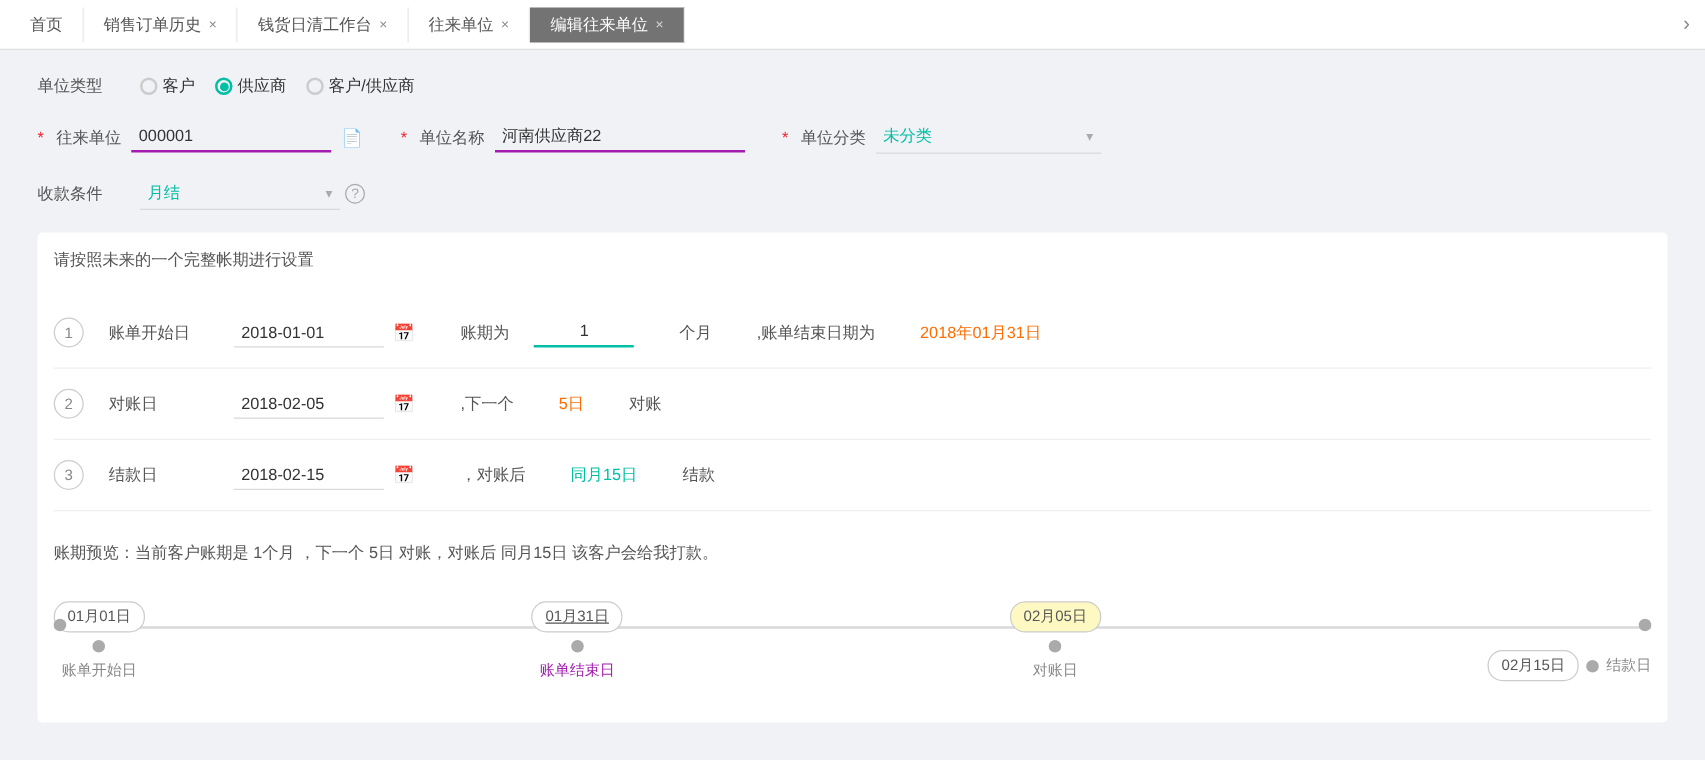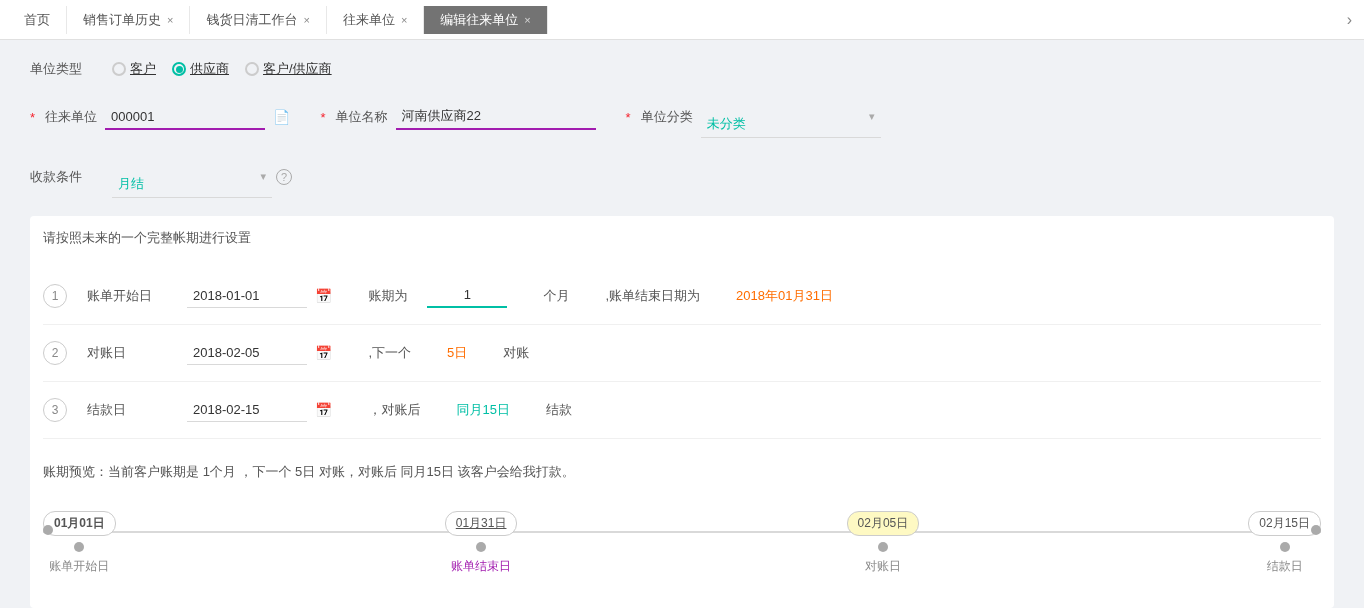--- a/index.html
+++ b/index.html
@@ -64,21 +64,20 @@
       white-space: nowrap;
     }
     .required-star {
       color: #f5222d;
       margin-right: 2px;
     }
     .radio-group {
       display: flex;
       align-items: center;
       gap: 16px;
-      text-decoration: underline;
     }
     .radio-item {
       display: flex;
       align-items: center;
       gap: 4px;
       cursor: pointer;
     }
     .radio-circle {
       width: 14px;
       height: 14px;
@@ -127,21 +126,20 @@
       gap: 4px;
       border-bottom: 1px solid #d9d9d9;
       padding: 4px 6px;
       min-width: 120px;
       cursor: pointer;
     }
     .select-value {
       color: #00bfa5;
       font-size: 13px;
       flex: 1;
-      margin-top: 15px;
     }
     .select-arrow {
       color: #aaa;
       font-size: 11px;
     }
 
     .help-icon {
       display: inline-flex;
       align-items: center;
       justify-content: center;
@@ -405,38 +403,38 @@
         <div class="timeline-line"></div>
         <div class="timeline-points">
 
           <div style="display:flex; align-items:center; position:absolute; left:0; top:14px; width:10px; height:10px; border-radius:50%; background:#aaa;"></div>
 
           <div style="display:flex; align-items:center; position:absolute; right:0; top:14px; width:10px; height:10px; border-radius:50%; background:#aaa;"></div>
 
           <div style="display:flex; width:100%; justify-content:space-between; align-items:flex-end; padding: 0 0 0 0;">
 
             <div style="display:flex;flex-direction:column;align-items:center;gap:6px;">
-              <div style="border:1px solid #ccc;border-radius:12px;padding:3px 10px;font-size:12px;color:#555;background:#fff;white-space:nowrap;font-weight:bold;">01月01日</div>
+              <div style="border:1px solid #ccc;border-radius:12px;padding:3px 10px;font-size:12px;color:#555;background:#fff;white-space:nowrap;">01月01日</div>
               <div style="width:10px;height:10px;border-radius:50%;background:#aaa;"></div>
               <div style="font-size:12px;color:#888;">账单开始日</div>
             </div>
 
             <div style="display:flex;flex-direction:column;align-items:center;gap:6px;">
               <div style="border:1px solid #ccc;border-radius:12px;padding:3px 10px;font-size:12px;color:#555;background:#fff;white-space:nowrap;text-decoration:underline;">01月31日</div>
               <div style="width:10px;height:10px;border-radius:50%;background:#aaa;"></div>
               <div style="font-size:12px;color:#a21caf;">账单结束日</div>
             </div>
 
             <div style="display:flex;flex-direction:column;align-items:center;gap:6px;">
               <div style="border:1px solid #ccc;border-radius:12px;padding:3px 10px;font-size:12px;color:#555;background:#fef9c3;white-space:nowrap;">02月05日</div>
               <div style="width:10px;height:10px;border-radius:50%;background:#aaa;"></div>
               <div style="font-size:12px;color:#888;">对账日</div>
             </div>
 
-            <div style="display:flex;flex-direction:column;align-items:center;gap:6px;">
+            <div style="display:flex;flex-direction:row;align-items:center;gap:6px;">
               <div style="border:1px solid #ccc;border-radius:12px;padding:3px 10px;font-size:12px;color:#555;background:#fff;white-space:nowrap;">02月15日</div>
               <div style="width:10px;height:10px;border-radius:50%;background:#aaa;"></div>
               <div style="font-size:12px;color:#888;">结款日</div>
             </div>
           </div>
         </div>
       </div>
     </div>
   </div>
 

